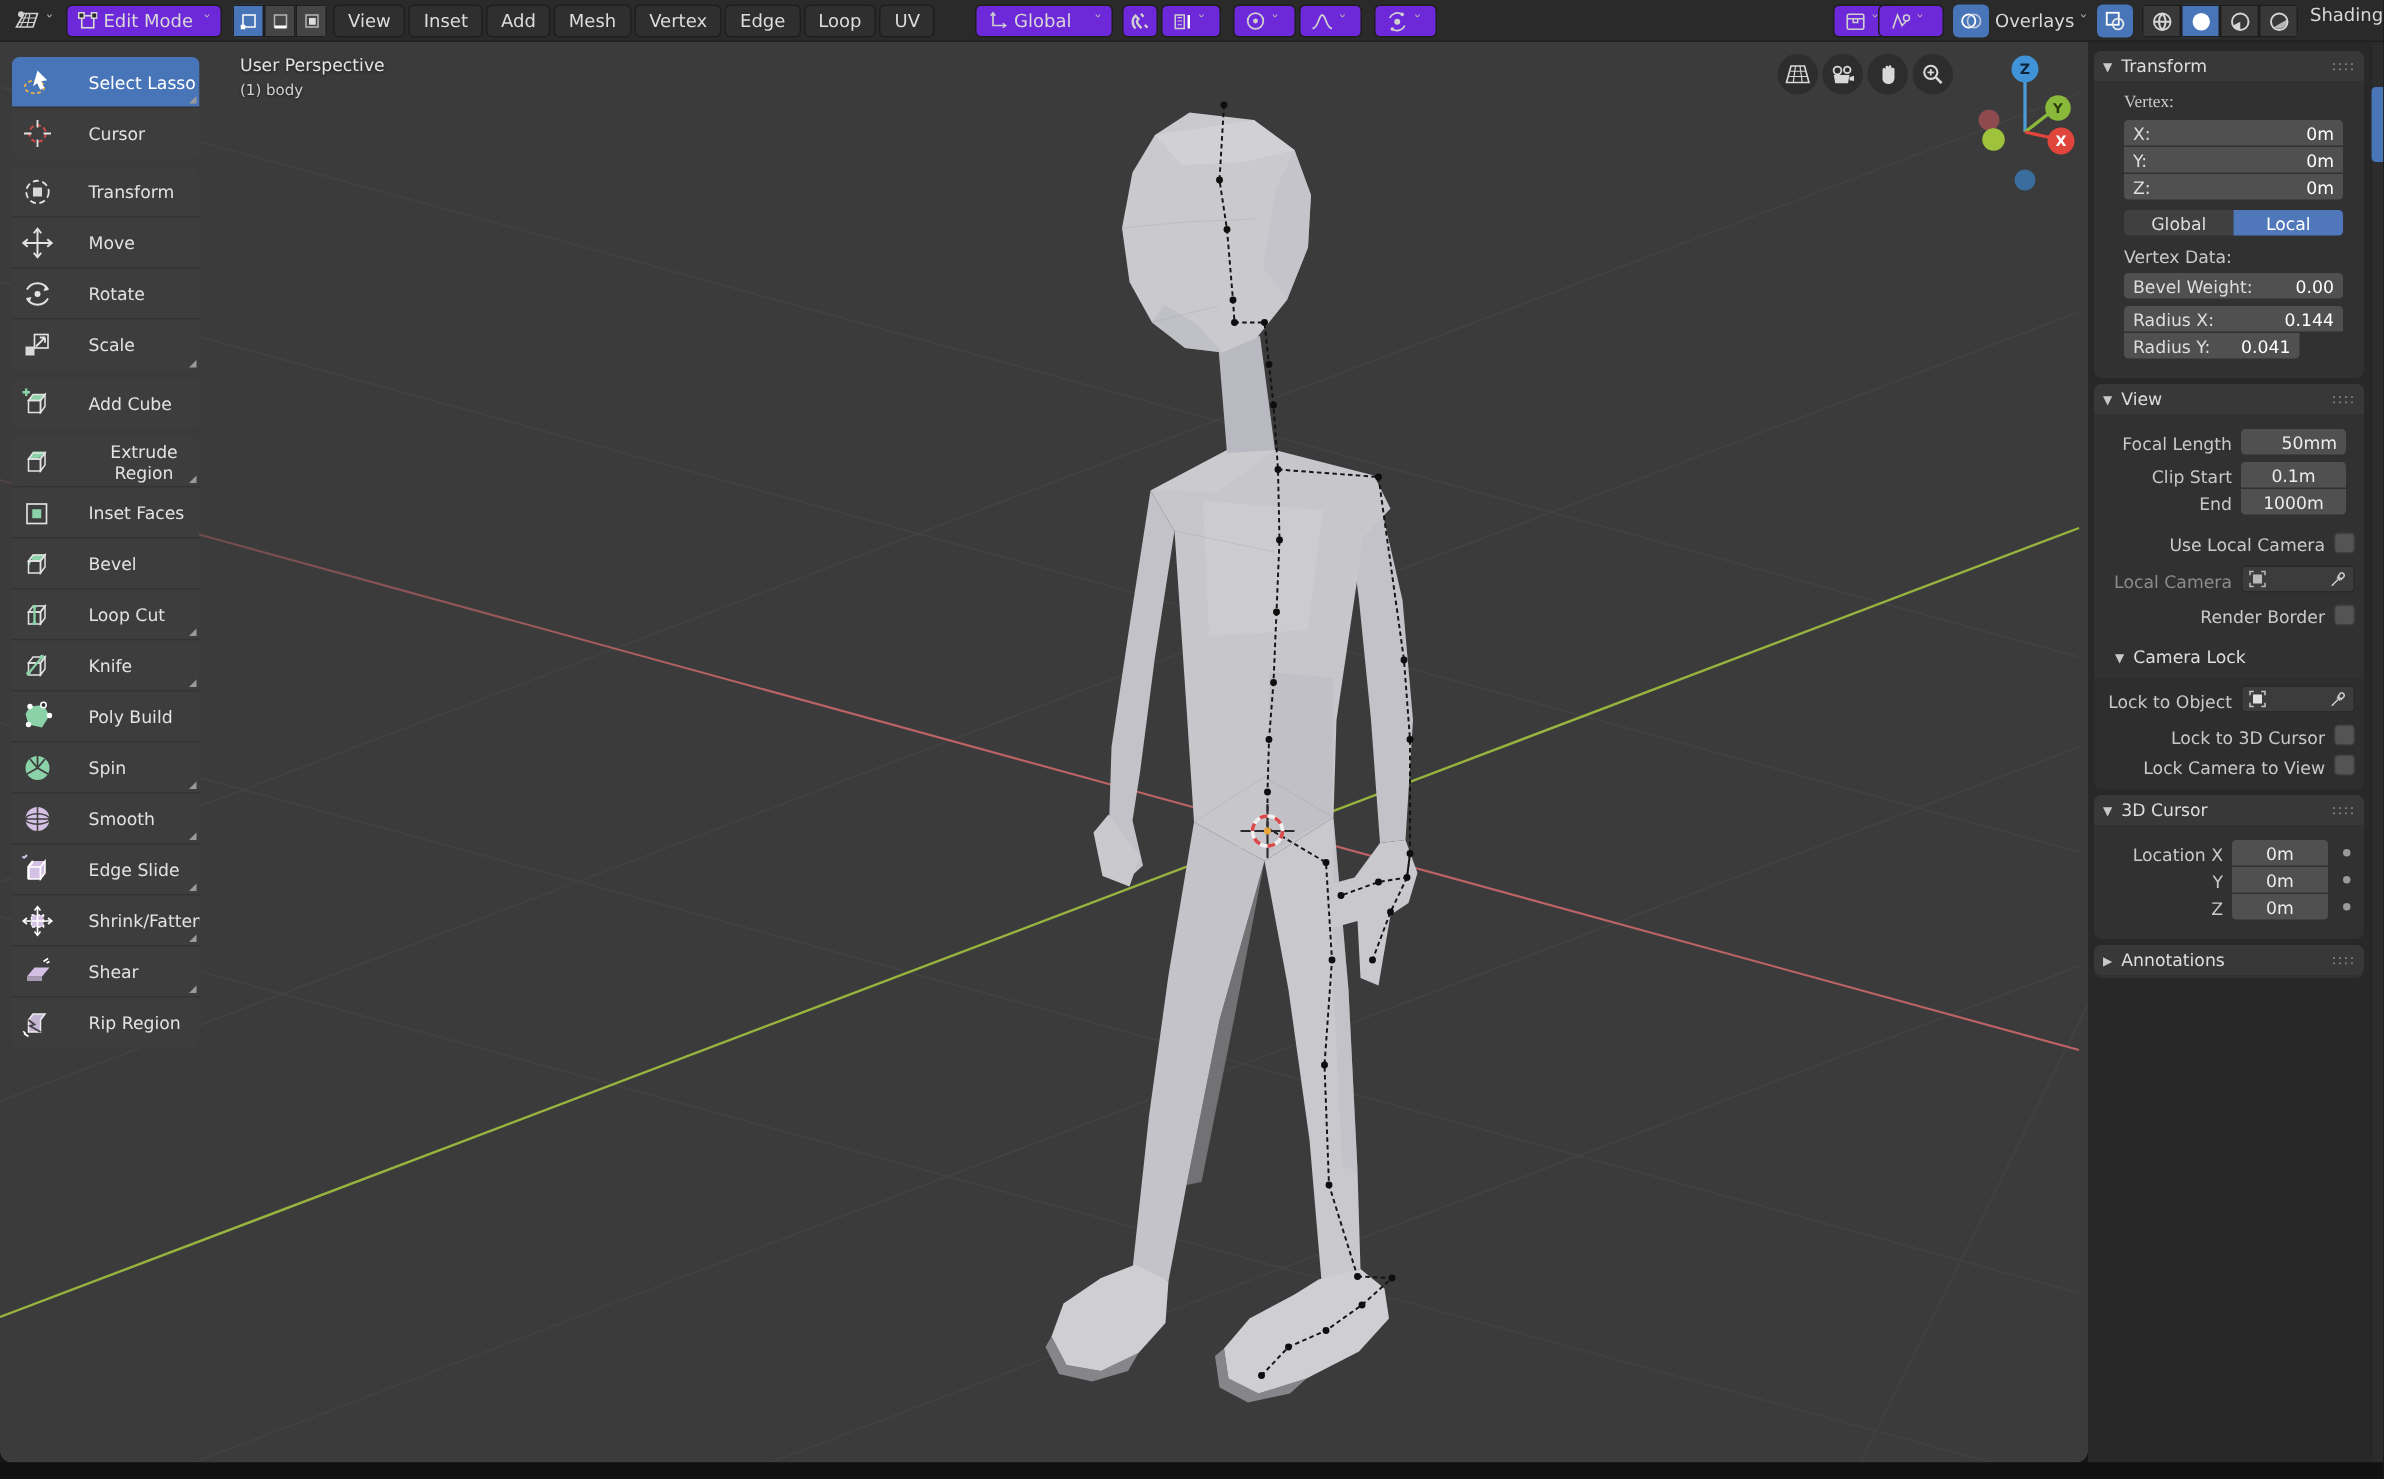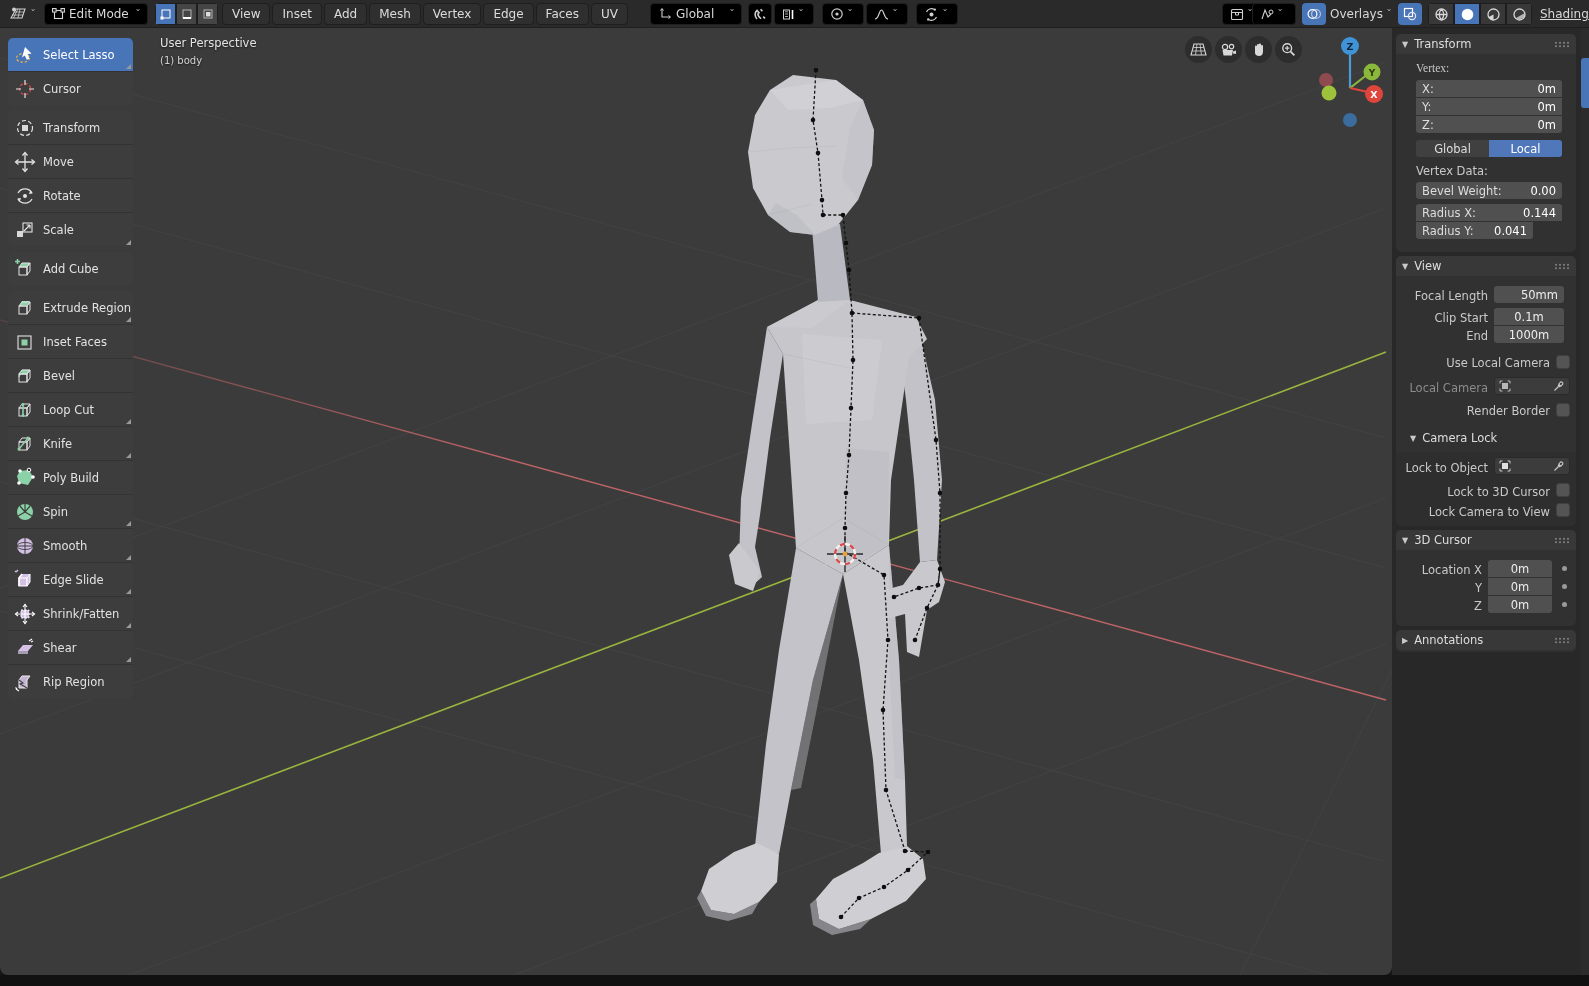--- a/index.html
+++ b/index.html
@@ -1,38 +1,38 @@
 <!DOCTYPE html>
 <html><head>
 <meta charset="utf-8">
 <style>
   html,body{margin:0;padding:0;background:#161616;}
   *{box-sizing:border-box;font-family:"DejaVu Sans","Liberation Sans",sans-serif;}
   #app{position:relative;width:1589px;height:986px;background:#161616;overflow:hidden;font-size:12px;color:#d8d8d8;}
   
   #topbar{position:absolute;left:0;top:0;width:1589px;height:28px;background:#2a2a2a;border-bottom:1px solid #1f1f1f;}
-  .hbtn{position:absolute;top:3px;height:22px;display:flex;align-items:center;gap:4px;background:#000000;border:1px solid #1e1e1e;border-radius:4px;padding:0 7px;color:#d8d8d8;}
+  .hbtn{position:absolute;top:3px;height:22px;display:flex;align-items:center;gap:4px;background:#6d28d9;border:1px solid #1e1e1e;border-radius:4px;padding:0 7px;color:#d8d8d8;}
   .hbtn.flat{background:transparent;border-color:transparent;}
   .chev{font-size:8px;color:#b5b5b5;line-height:1;transform:scaleX(1.4);}
   .menu-btn{position:relative;height:22px;display:flex;align-items:center;padding:0 9px;background:#2f2f2f;border:1px solid #1e1e1e;border-radius:4px;margin-right:2px;color:#dcdcdc;}
   #menu-row{position:absolute;left:222px;top:3px;display:flex;}
   .selmode{width:21px;height:22px;display:flex;align-items:center;justify-content:center;background:#454545;border:1px solid #1e1e1e;}
   .selmode.active{background:#4874b8;}
   .chip{display:flex;align-items:center;justify-content:center;width:24px;height:22px;border-radius:4px;}
   .chip.blue{background:#4874b8;}
   .shadebtn{width:26px;height:22px;display:flex;align-items:center;justify-content:center;background:#383838;border:1px solid #1e1e1e;}
   .shadebtn.active{background:#4874b8;}
   
   #viewport{position:absolute;left:0;top:28px;width:1392px;height:947px;background:#3b3b3b;border-radius:0 0 8px 8px;overflow:hidden;}
   #vp-label{position:absolute;left:160px;top:8px;color:#e4e4e4;text-shadow:0 1px 2px rgba(0,0,0,.6);font-size:11.5px;}
   #vp-sublabel{position:absolute;left:160px;top:27px;color:#d2d2d2;text-shadow:0 1px 2px rgba(0,0,0,.6);font-size:10px;}
   
   #toolbar{position:absolute;left:8px;top:10px;width:125px;}
   .tgroup{margin-bottom:5px;border-radius:5px;overflow:hidden;}
-  .tool{position:relative;height:34px;background:#3d3d3d;border-bottom:1px solid #333;display:flex;align-items:center;gap:7px;padding-left:6px;color:#e2e2e2;font-size:11.5px;}
+  .tool{position:relative;height:34px;background:#3d3d3d;border-bottom:1px solid #333;display:flex;align-items:center;gap:23px;padding-left:6px;color:#e2e2e2;font-size:11.5px;text-align:center;}
   .tool:last-child{border-bottom:none;}
   .tool.active{background:#4874b8;color:#fff;}
   .tool .sub{position:absolute;right:2px;bottom:2px;width:0;height:0;border-left:5px solid transparent;border-bottom:5px solid #9a9a9a;}
   .tool svg{flex:0 0 auto;}
   
   .navbtn{position:absolute;width:27px;height:27px;border-radius:50%;background:rgba(28,28,28,.45);display:flex;align-items:center;justify-content:center;}
   
   #sidebar{position:absolute;left:1392px;top:28px;width:189px;height:947px;background:#282828;}
   .panel{position:absolute;left:4px;width:180px;background:#313131;border-radius:5px;}
   .phead{height:20px;display:flex;align-items:center;gap:6px;padding:0 6px;color:#dedede;background:#383838;border-radius:5px 5px 0 0;font-size:11.5px;}
@@ -101,21 +101,21 @@
       </div>
     </div>
 
     <div id="menu-row">
         <div class="menu-btn">View</div>
         <div class="menu-btn">Inset</div>
         <div class="menu-btn">Add</div>
         <div class="menu-btn">Mesh</div>
         <div class="menu-btn">Vertex</div>
         <div class="menu-btn">Edge</div>
-        <div class="menu-btn">Faces</div>
+        <div class="menu-btn">Loop</div>
         <div class="menu-btn">UV</div>
       </div>
 
     <div class="hbtn" style="left:650px;width:92px;">
       <svg width="14" height="14" viewBox="0 0 14 14">
         <path d="M4 2 L4 10 L12 10" stroke="#cfcfcf" stroke-width="1.1" fill="none"></path>
         <path d="M2.5 3.5 L4 1.5 L5.5 3.5 M10.5 8.5 L12.5 10 L10.5 11.5" stroke="#cfcfcf" stroke-width="1" fill="none"></path>
       </svg>
       <span>Global</span>
       <span class="chev" style="margin-left:auto">˅</span>
@@ -205,21 +205,21 @@
             <path d="M7.5 7.5 L2.3 10.2 A5.8 5.8 0 0 0 7.5 13.3 Z" fill="#d5d5d5"></path>
           </svg>
       </div>
       <div class="shadebtn">
         <svg width="15" height="15" viewBox="0 0 15 15">
             <circle cx="7.5" cy="7.5" r="5.5" class="icon-stroke"></circle>
             <path d="M4 11 A5.5 5.5 0 0 0 12.8 6 Z" fill="#d5d5d5" opacity=".8"></path>
           </svg>
       </div>
     </div>
-    <div style="position:absolute;left:1540px;top:3px;display:flex;align-items:center;gap:4px;height:22px;text-decoration:underline;">
+    <div style="position:absolute;left:1540px;top:3px;display:flex;gap:4px;height:22px;">
       <span>Shading</span>
 
     </div>
   </div>
 
   <div id="viewport">
     <svg width="1392" height="947" viewBox="0 0 1392 947">
       <defs>
         <linearGradient id="redfade" x1="0" y1="0" x2="500" y2="0" gradientUnits="userSpaceOnUse">
           <stop offset="0" stop-color="#d56a6d" stop-opacity="0.15"></stop>

